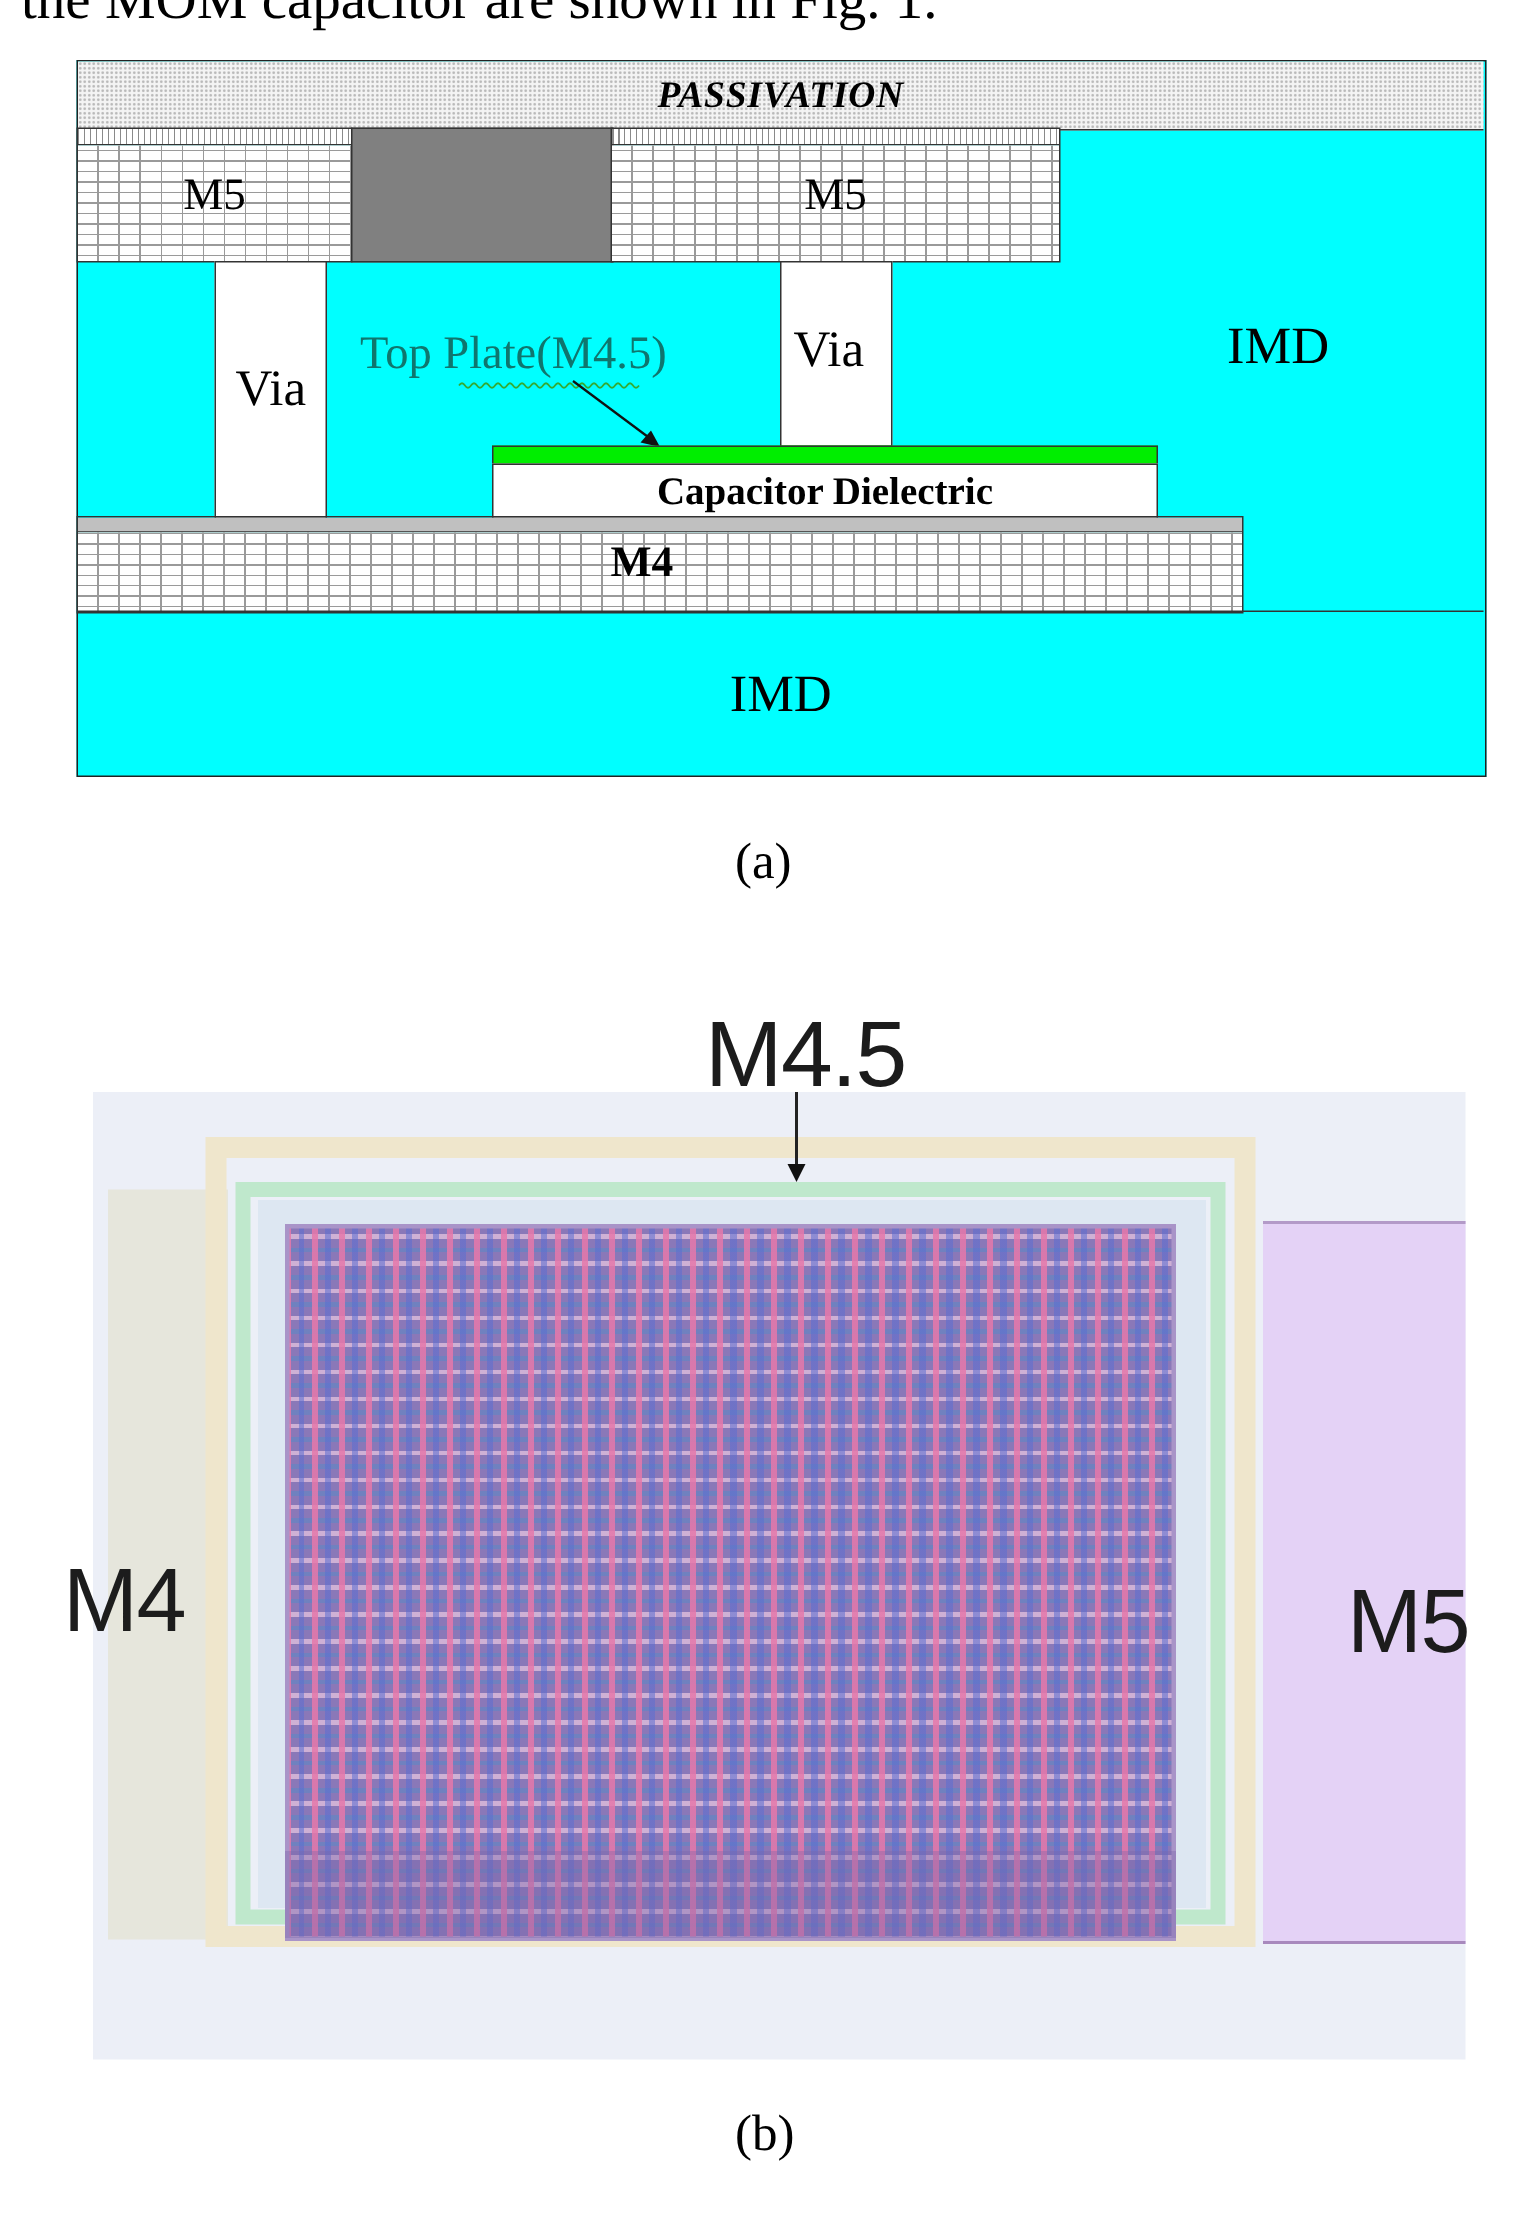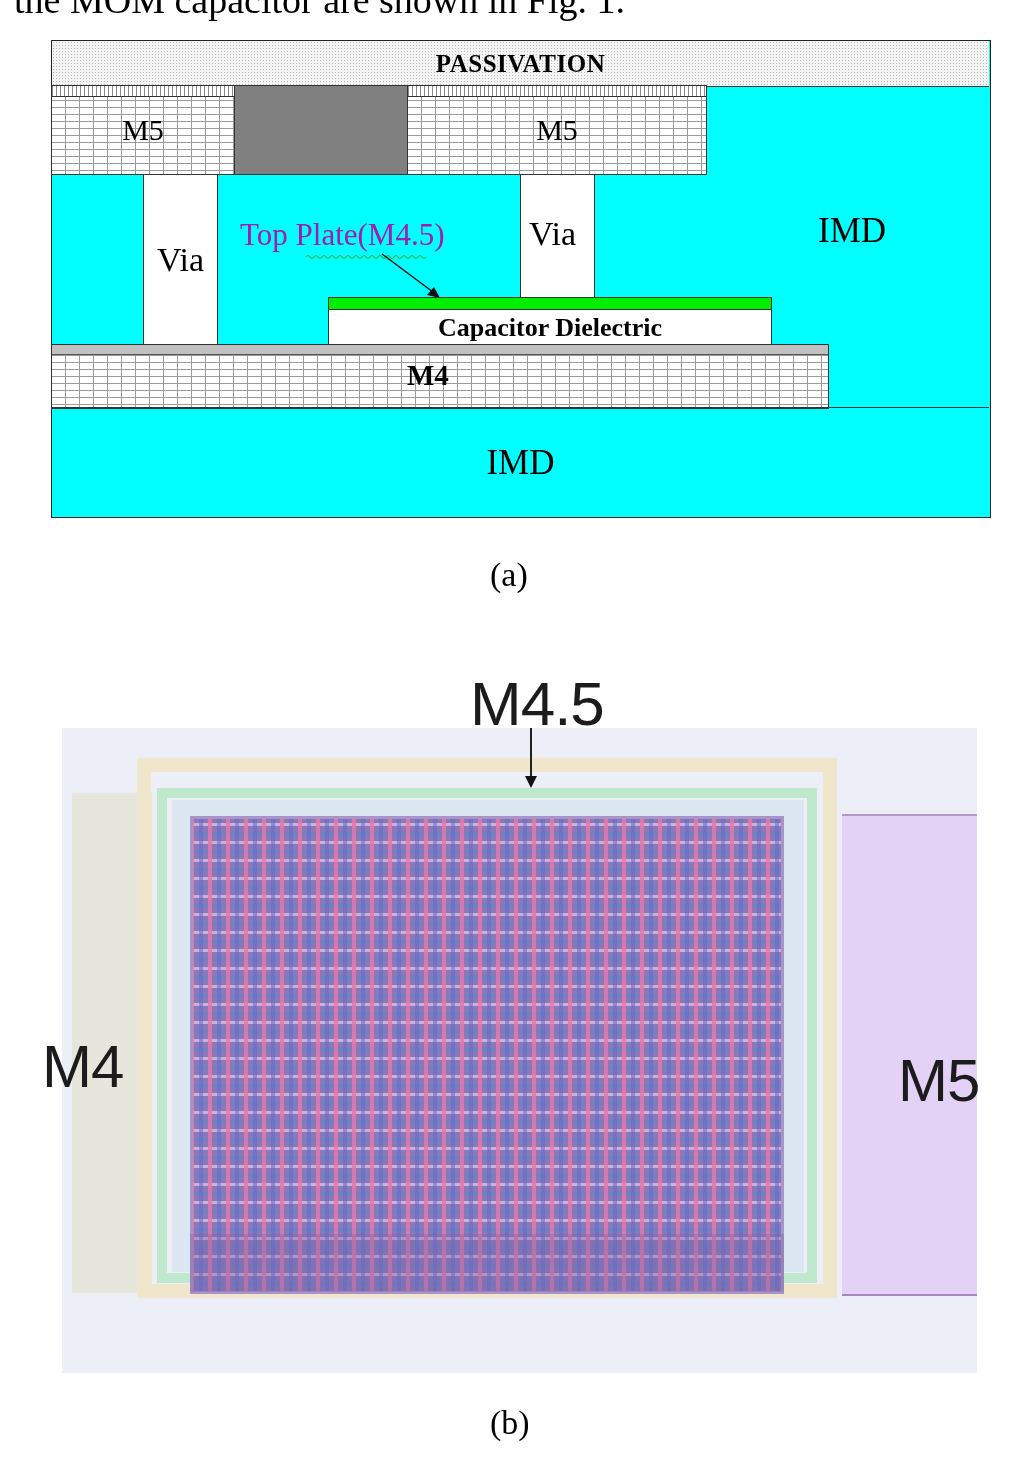--- a/index.html
+++ b/index.html
@@ -36,21 +36,21 @@
   .caption { font-size: 34px; font-family: "Liberation Serif", serif; }
 </style>
 </head>
 <body>
 
 <div class="abs intro">the MOM capacitor are shown in Fig. 1.</div>
 
 <div id="fig-a" class="abs">
 
   <div class="abs pat-passivation centered" style="left:0; top:0; width:937px; height:45px; border-bottom:1.5px solid #333;">
-    <span style="font-weight:bold; font-size:25px; letter-spacing:0.5px;">PASSIVATION</span>
+    <span style="font-weight:bold; font-size:25px; letter-spacing:0.5px;font-style:italic;">PASSIVATION</span>
   </div>
 
   <div class="abs outlined" style="left:-1px; top:44px; width:184px; height:90px; overflow:hidden;">
     <div class="abs strip-vert" style="left:0;top:0;width:100%;height:10px;border-bottom:1px solid #333;"></div>
     <div class="abs pat-brick2" style="left:0;top:11px;width:100%;height:80px;"></div>
     <div class="abs centered label-serif" style="left:0;top:0;width:100%;height:100%;font-size:30px;">
       <span>M5</span>
     </div>
   </div>
 
@@ -65,21 +65,21 @@
   </div>
 
   <div class="abs outlined centered" style="left:91px; top:133px; width:75px; height:172px; background:#fff;">
     <span style="font-size:34px;">Via</span>
   </div>
 
   <div class="abs outlined" style="left:468px; top:133px; width:75px; height:124px; background:#fff;">
     <span style="position:absolute; left:8px; top:40px; font-size:34px;">Via</span>
   </div>
 
-  <div class="abs" style="left:188px; top:176px; font-size:31px; color:#a21caf; white-space:nowrap;">
+  <div class="abs" style="left:188px; top:176px; font-size:31px; color:#0f766e; white-space:nowrap;">
     <span>Top Plate(M4.5)</span>
   </div>
   <svg class="abs" style="left:250px; top:210px;" width="150" height="50" viewBox="0 0 150 50">
     <path d="M4 6 q2 -3 4 0 t4 0 t4 0 t4 0 t4 0 t4 0 t4 0 t4 0 t4 0 t4 0 t4 0 t4 0 t4 0 t4 0 t4 0 t4 0 t4 0 t4 0 t4 0 t4 0 t4 0 t4 0 t4 0 t4 0 t4 0 t4 0 t4 0 t4 0 t4 0 t4 0" fill="none" stroke="#33aa33" stroke-width="1.2"></path>
     <line x1="80" y1="3" x2="135" y2="44" stroke="#111" stroke-width="1.5"></line>
     <polygon points="138,47 125,44 132,36" fill="#111"></polygon>
   </svg>
 
   <div class="abs outlined" style="left:276px; top:256px; width:444px; height:13px; background:#00ee00;"></div>
 

